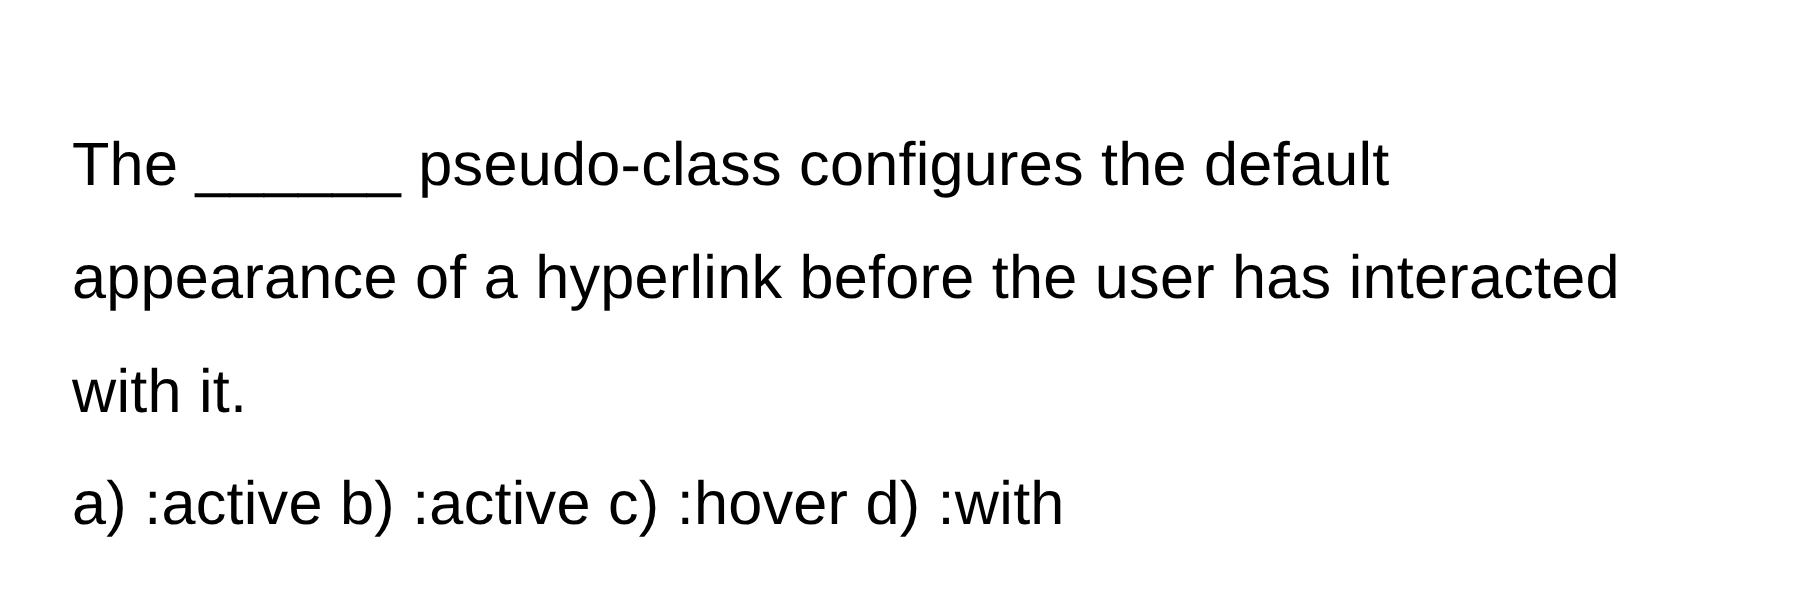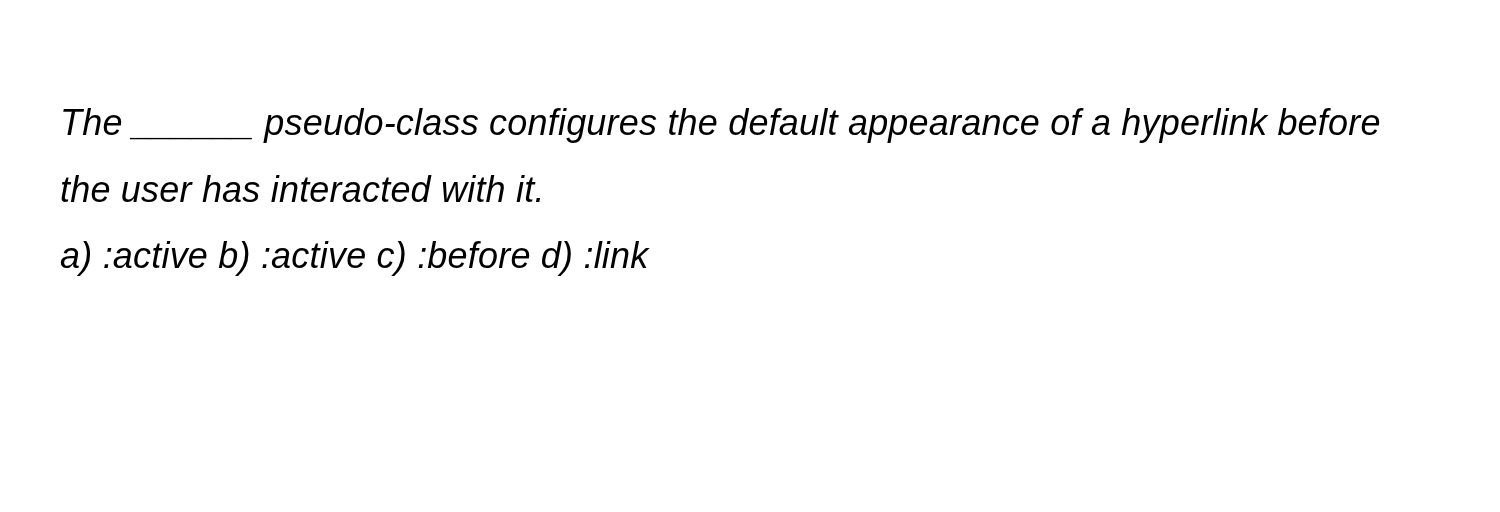--- a/index.html
+++ b/index.html
@@ -9,36 +9,35 @@
     }
     body {
       width: 1500px;
       height: 512px;
       background: #ffffff;
       font-family: -apple-system, BlinkMacSystemFont, "Segoe UI", Helvetica, Arial, sans-serif;
       padding: 90px 60px 60px 60px;
       color: #000000;
     }
     .question-container {
-      font-size: 36px;
+      font-size: 51px;
       line-height: 1.85;
       letter-spacing: 0.2px;
-      font-style: italic;
     }
     .question-stem {
       display: inline;
     }
     .options-line {
       display: block;
     }
     .option {
       display: inline;
     }
   </style>
 </head>
 <body>
 
 <div class="question-container">
   <span class="question-stem">The ______ pseudo-class configures the default appearance of a hyperlink before the user has interacted with it.</span>
   <span class="options-line">
-    <span class="option"><span>a)</span> <span>:active</span></span> <span class="option"><span>b)</span> <span>:active</span></span> <span class="option"><span>c)</span> <span>:before</span></span> <span class="option"><span>d)</span> <span>:link</span></span>
+    <span class="option"><span>a)</span> <span>:active</span></span> <span class="option"><span>b)</span> <span>:active</span></span> <span class="option"><span>c)</span> <span>:hover</span></span> <span class="option"><span>d)</span> <span>:with</span></span>
   </span>
 </div>
 
 </body></html>

